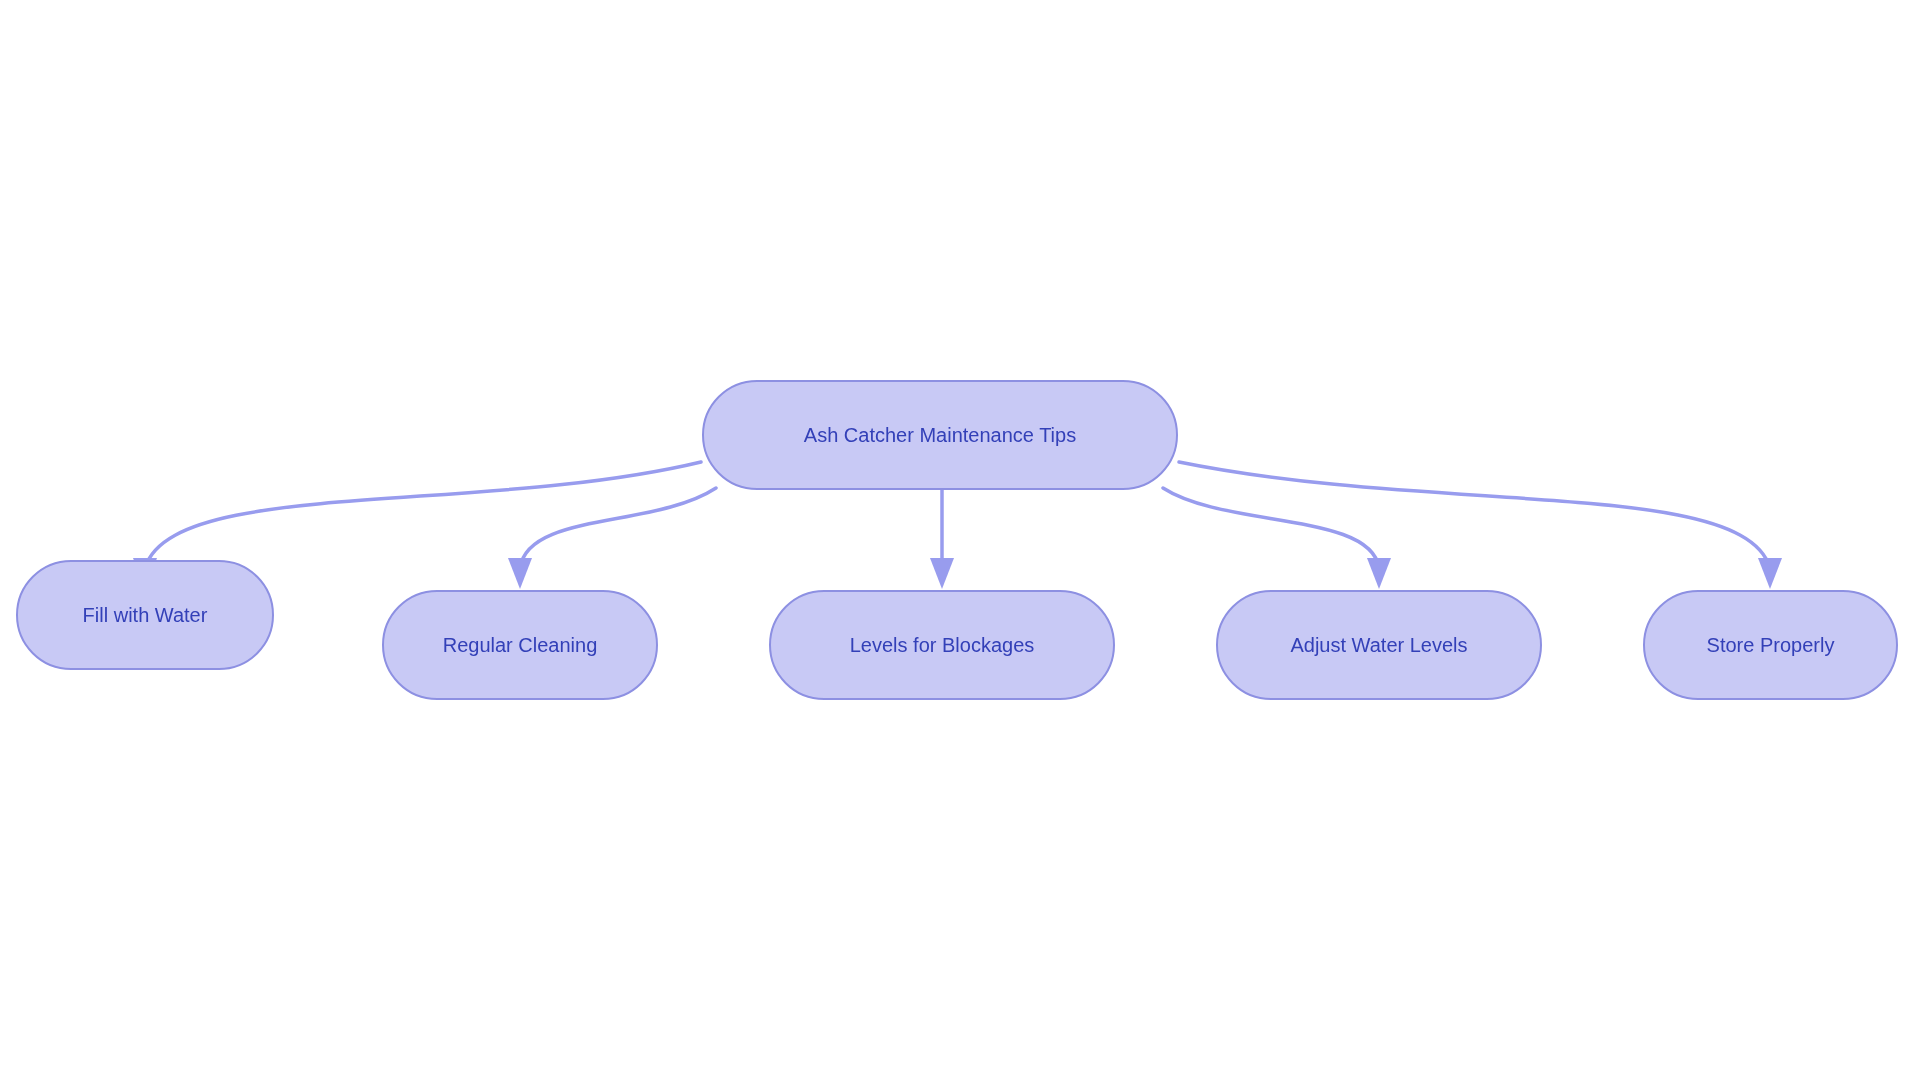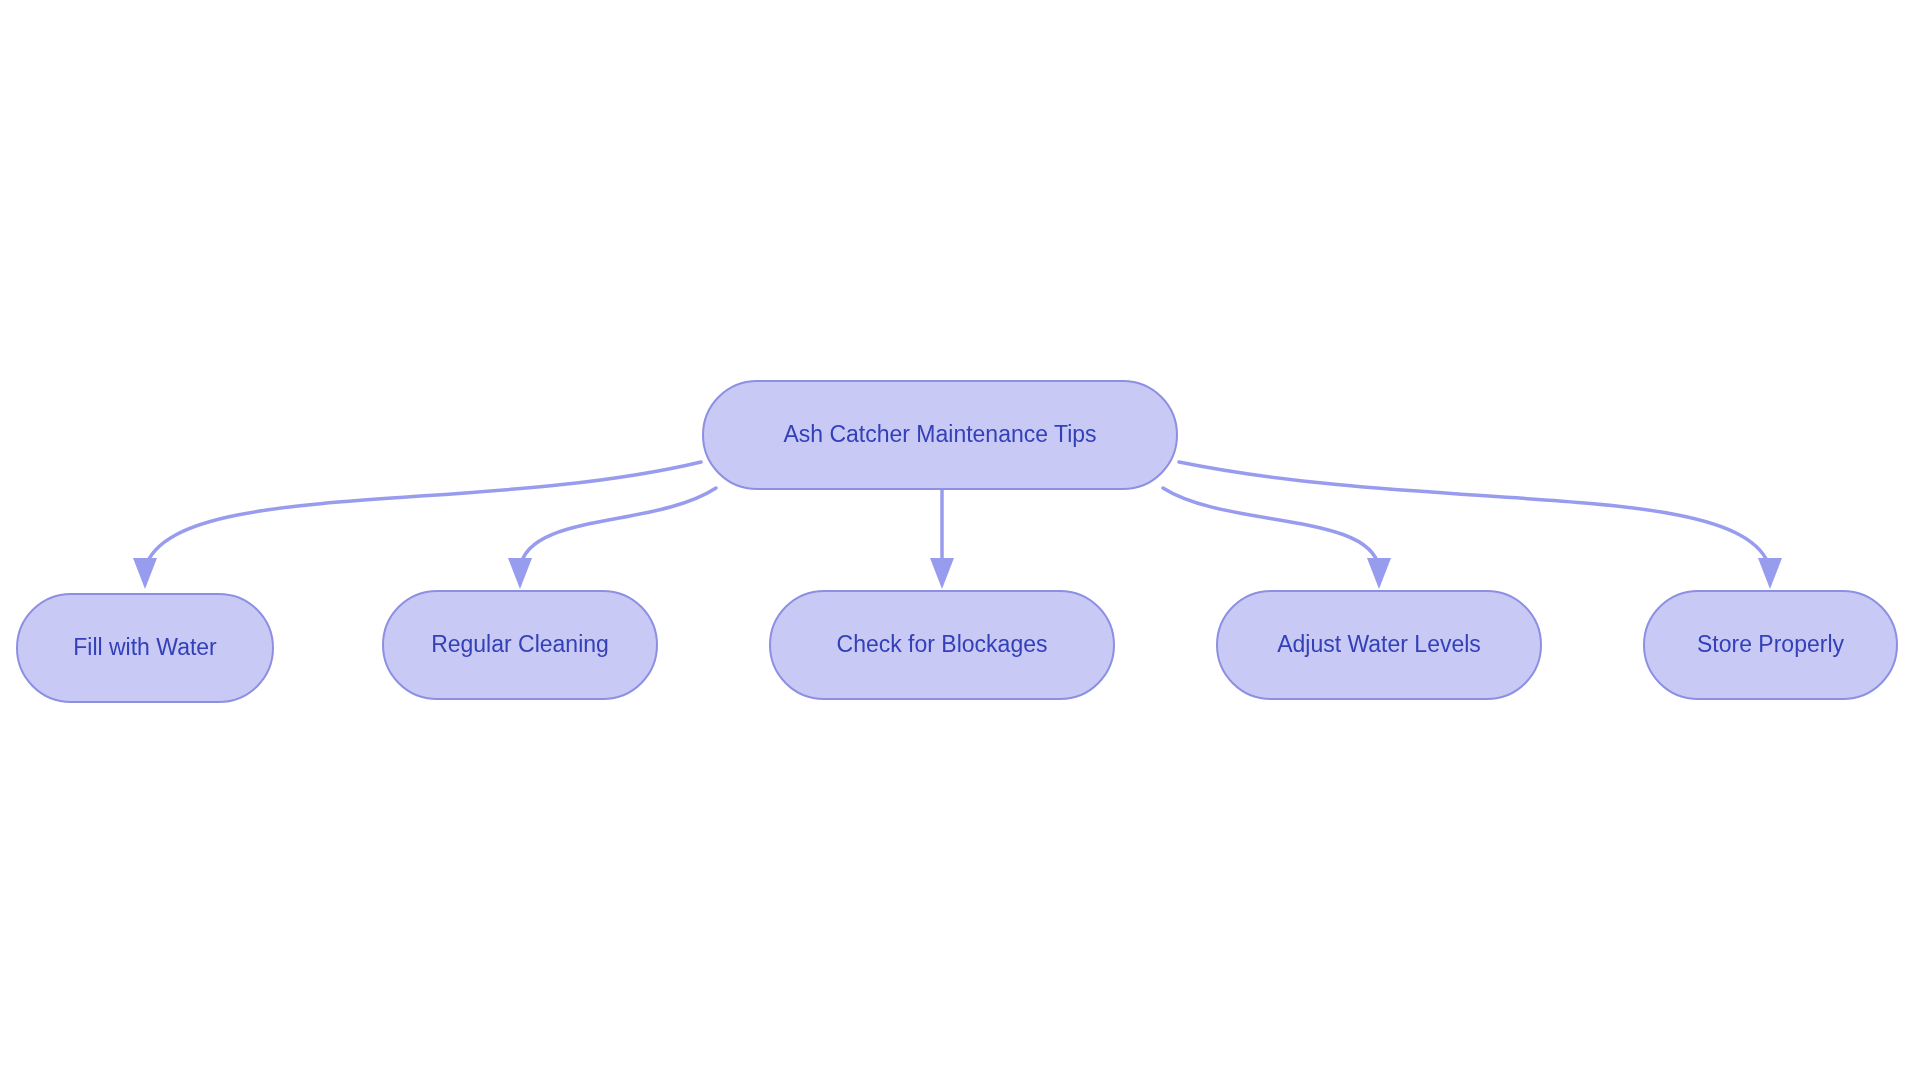--- a/index.html
+++ b/index.html
@@ -36,27 +36,27 @@
   .node {
     position: absolute;
     box-sizing: border-box;
     display: flex;
     align-items: center;
     justify-content: center;
     background: #c8c9f5;
     border: 2px solid #8d90e2;
     border-radius: 55px;
     color: #3340b8;
-    font-size: 23px;
+    font-size: 20px;
     line-height: 1.2;
     white-space: nowrap;
     text-align: center;
   }
   .node-root  { left: 702px;  top: 380px; width: 476px; height: 110px; }
-  .node-c0    { left: 16px;   top: 593px; width: 258px; height: 110px; }
+  .node-c0    { left: 16px;   top: 560px; width: 258px; height: 110px; }
   .node-c1    { left: 382px;  top: 590px; width: 276px; height: 110px; }
   .node-c2    { left: 769px;  top: 590px; width: 346px; height: 110px; }
   .node-c3    { left: 1216px; top: 590px; width: 326px; height: 110px; }
   .node-c4    { left: 1643px; top: 590px; width: 255px; height: 110px; }
 </style>
 </head>
 <body>
 
 <div class="canvas">
 
@@ -89,21 +89,21 @@
 
   <div class="node node-c0">
     <span>Fill with Water</span>
   </div>
 
   <div class="node node-c1">
     <span>Regular Cleaning</span>
   </div>
 
   <div class="node node-c2">
-    <span>Check for Blockages</span>
+    <span>Levels for Blockages</span>
   </div>
 
   <div class="node node-c4">
     <span>Store Properly</span>
   </div>
 
   <div class="node node-c3">
     <span>Adjust Water Levels</span>
   </div>
 

